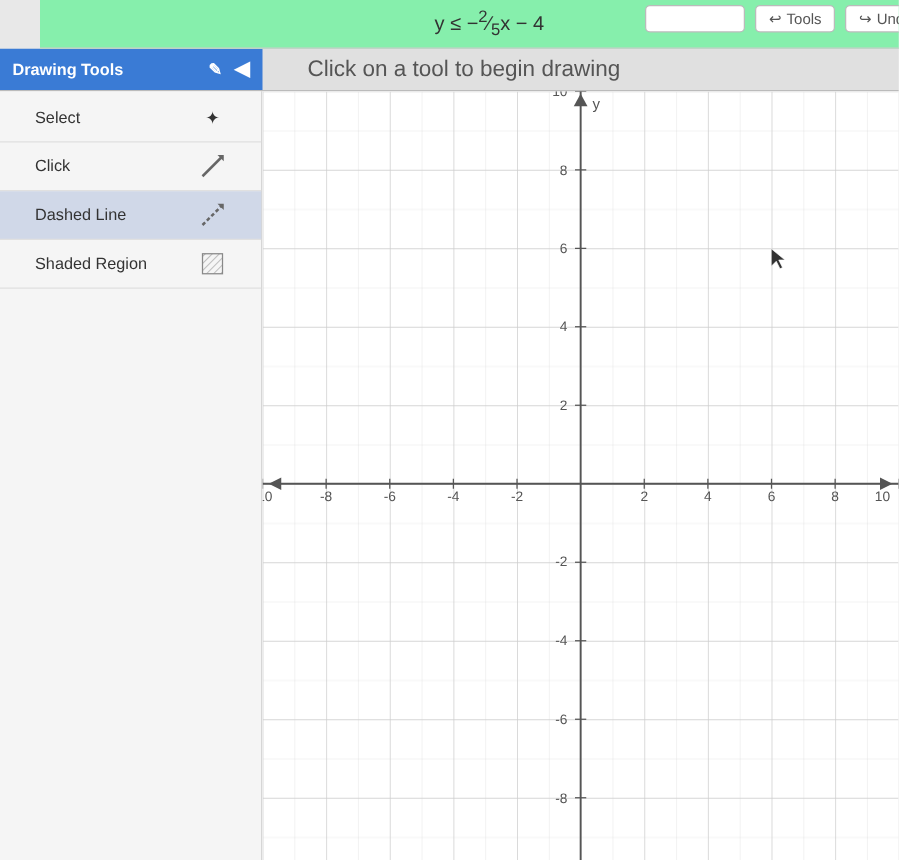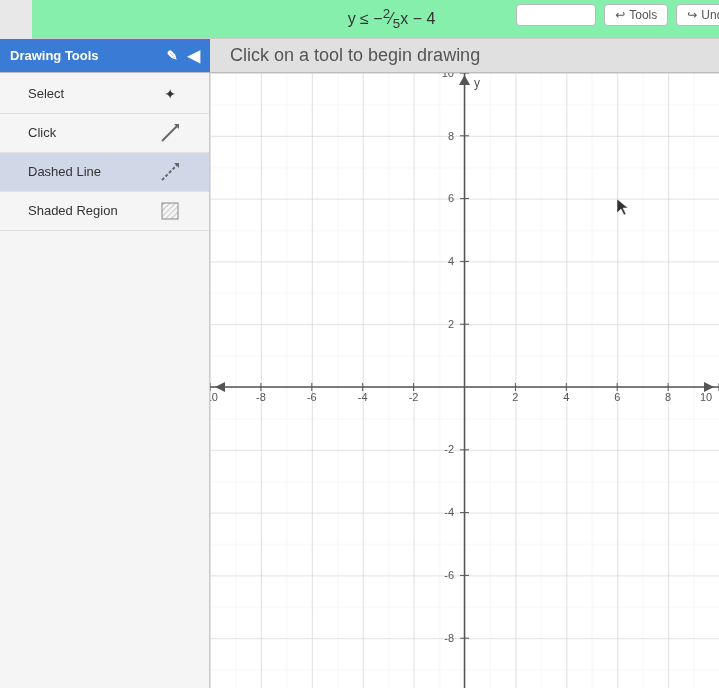--- a/index.html
+++ b/index.html
@@ -56,20 +56,21 @@
       width: 80px;
     }
 
     
     .toolbar-row {
       display: flex;
       align-items: center;
       background: #e0e0e0;
       border-bottom: 1px solid #bbb;
       height: 34px;
+      gap: 16px;
     }
 
     .drawing-tools-header {
       background: #3a7bd5;
       color: white;
       font-size: 13px;
       font-weight: bold;
       padding: 0 10px;
       height: 100%;
       display: flex;

